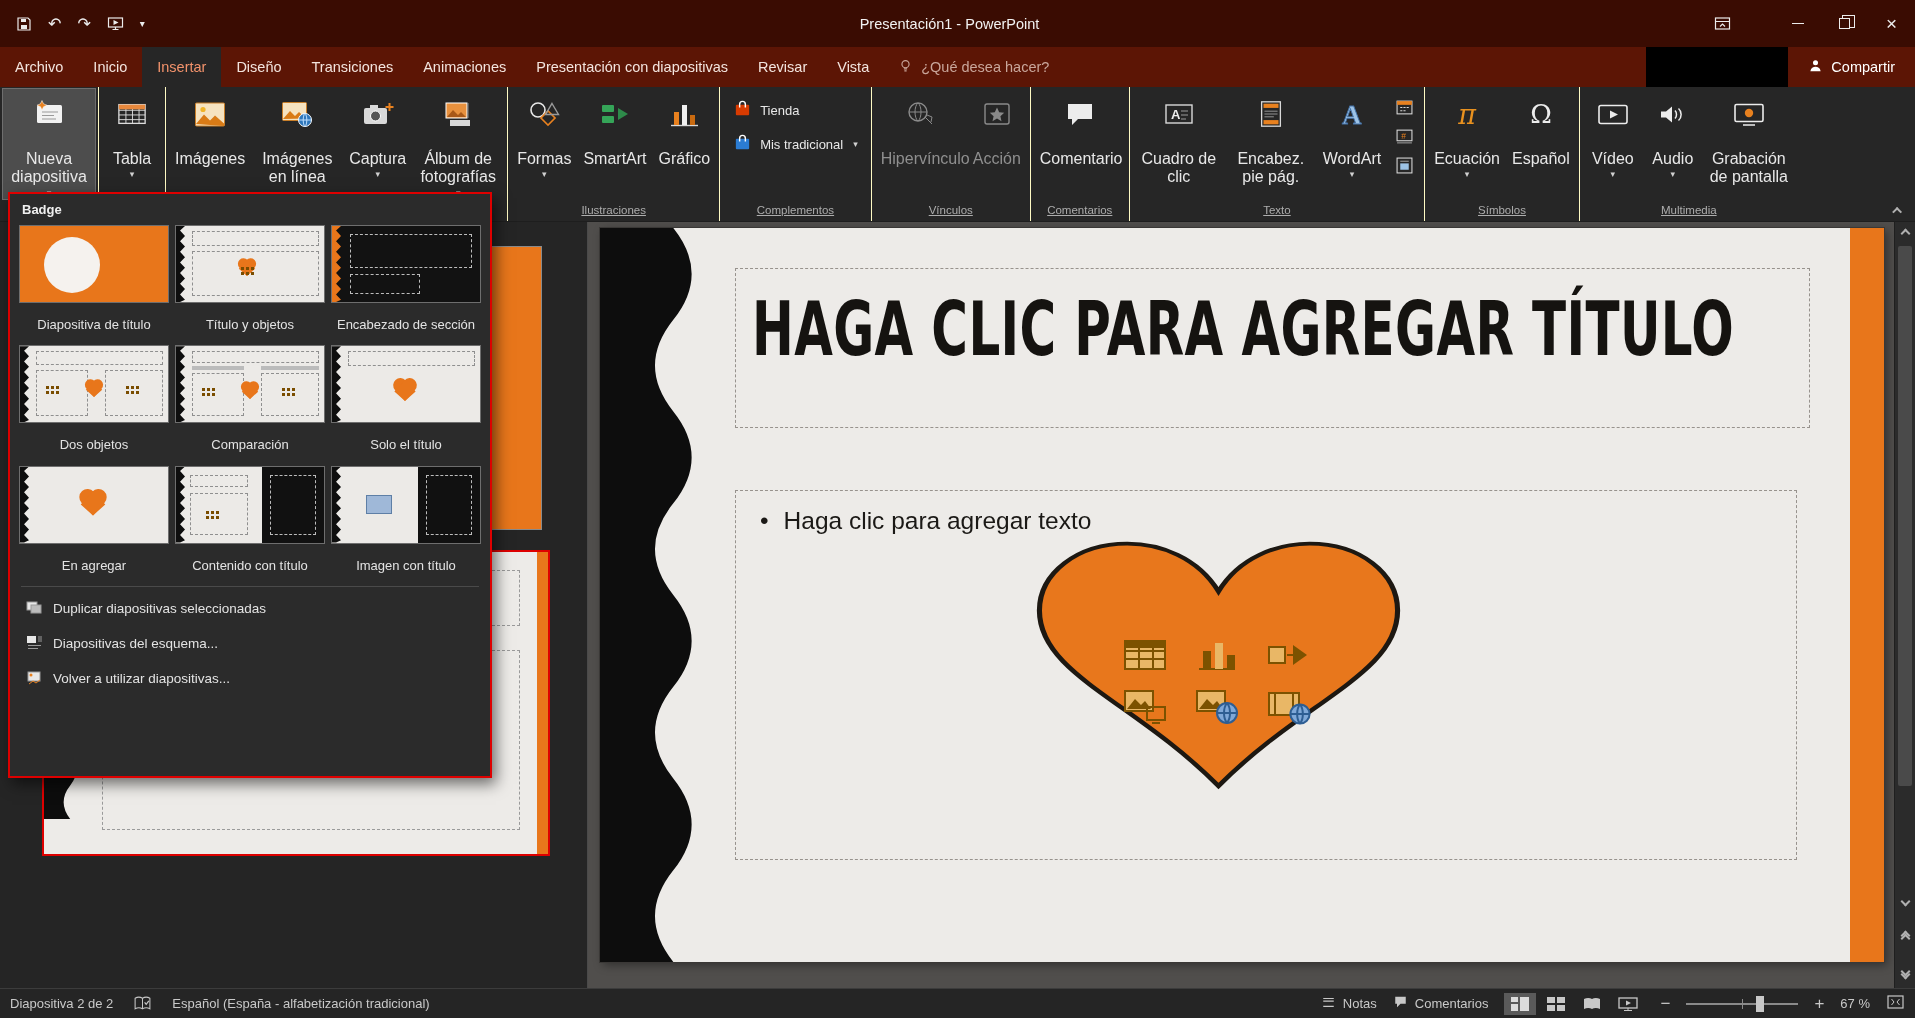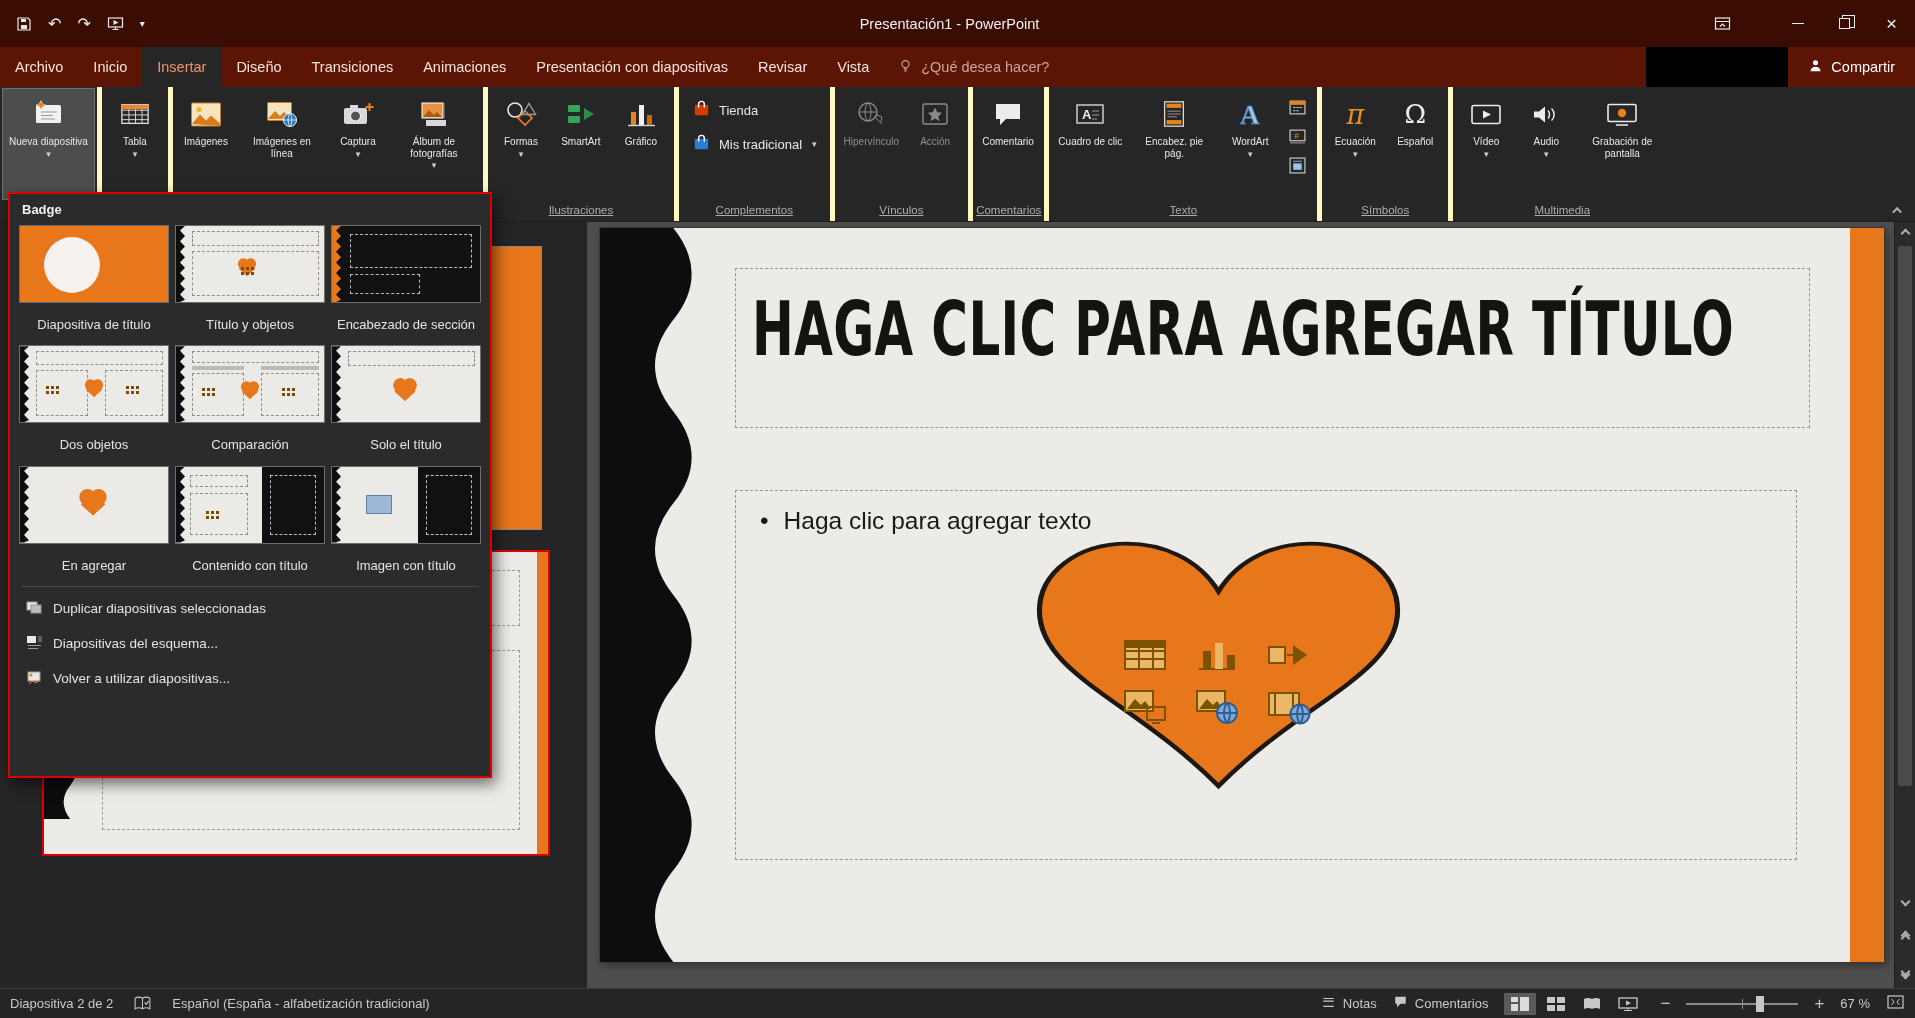--- a/index.html
+++ b/index.html
@@ -25,27 +25,27 @@
             display:flex; align-items:stretch; }
   .tab { padding:0 15px; display:flex; align-items:center; font-size:14.5px; color:#F3E4DE; }
   .tab.active { background:#262626; color:#F2926B; }
   .searchbox { display:flex; align-items:center; gap:8px; padding:0 14px; color:#C9A69B; font-size:14.5px; }
   .blackbox { width:142px; height:40px; background:#000; margin-left:auto; }
   .share { display:flex; align-items:center; gap:8px; padding:0 20px; color:#FFFFFF; font-size:14.5px; }
 
   
   .ribbon { position:absolute; top:87px; left:0; right:0; height:135px; background:#262626;
             display:flex; z-index:30; border-bottom:1px solid #1E1E1E; }
-  .grp { display:flex; flex-direction:column; border-right:5px solid #fef9c3; padding:2px 3px 0; }
+  .grp { display:flex; flex-direction:column; border-right:1px solid #fef9c3; padding:2px 3px 0; }
   .gbody { flex:1; display:flex; align-items:flex-start; }
   .glabel { height:20px; text-align:center; font-size:11.5px; color:#ADADAD; line-height:18px;text-decoration:underline; }
   .bb { min-width:60px; height:110px; display:flex; flex-direction:column; align-items:center;
         padding:6px 6px 0; }
   .bb .ic { height:38px; display:flex; align-items:center; justify-content:center; }
-  .bb .lb { margin-top:3px; font-size:10px; color:#E8E8E8; text-align:center; line-height:1.15; max-width:80px; }
+  .bb .lb { margin-top:17px; font-size:16px; color:#E8E8E8; text-align:center; line-height:1.15; max-width:80px; }
   .cr { font-size:9px; color:#D0D0D0; margin-top:2px; line-height:1; }
   .pressed { background:#4D4D4D; outline:1px solid #6E6E6E; }
   .dis .lb { color:#8F8F8F; }
   .addins { display:flex; flex-direction:column; gap:12px; padding:10px 10px 0; }
   .addin { display:flex; align-items:center; gap:8px; font-size:13px; color:#E8E8E8; white-space:nowrap; }
   .texto-extra { display:flex; flex-direction:column; gap:5px; padding:6px 4px 0; }
   .smb { width:26px; height:24px; display:flex; align-items:center; justify-content:center; }
   .collapse { position:absolute; right:8px; bottom:4px; width:18px; height:14px;
               display:flex; align-items:center; justify-content:center; }
   .cvup { width:7px; height:7px; border-left:2px solid #B0B0B0; border-top:2px solid #B0B0B0;

